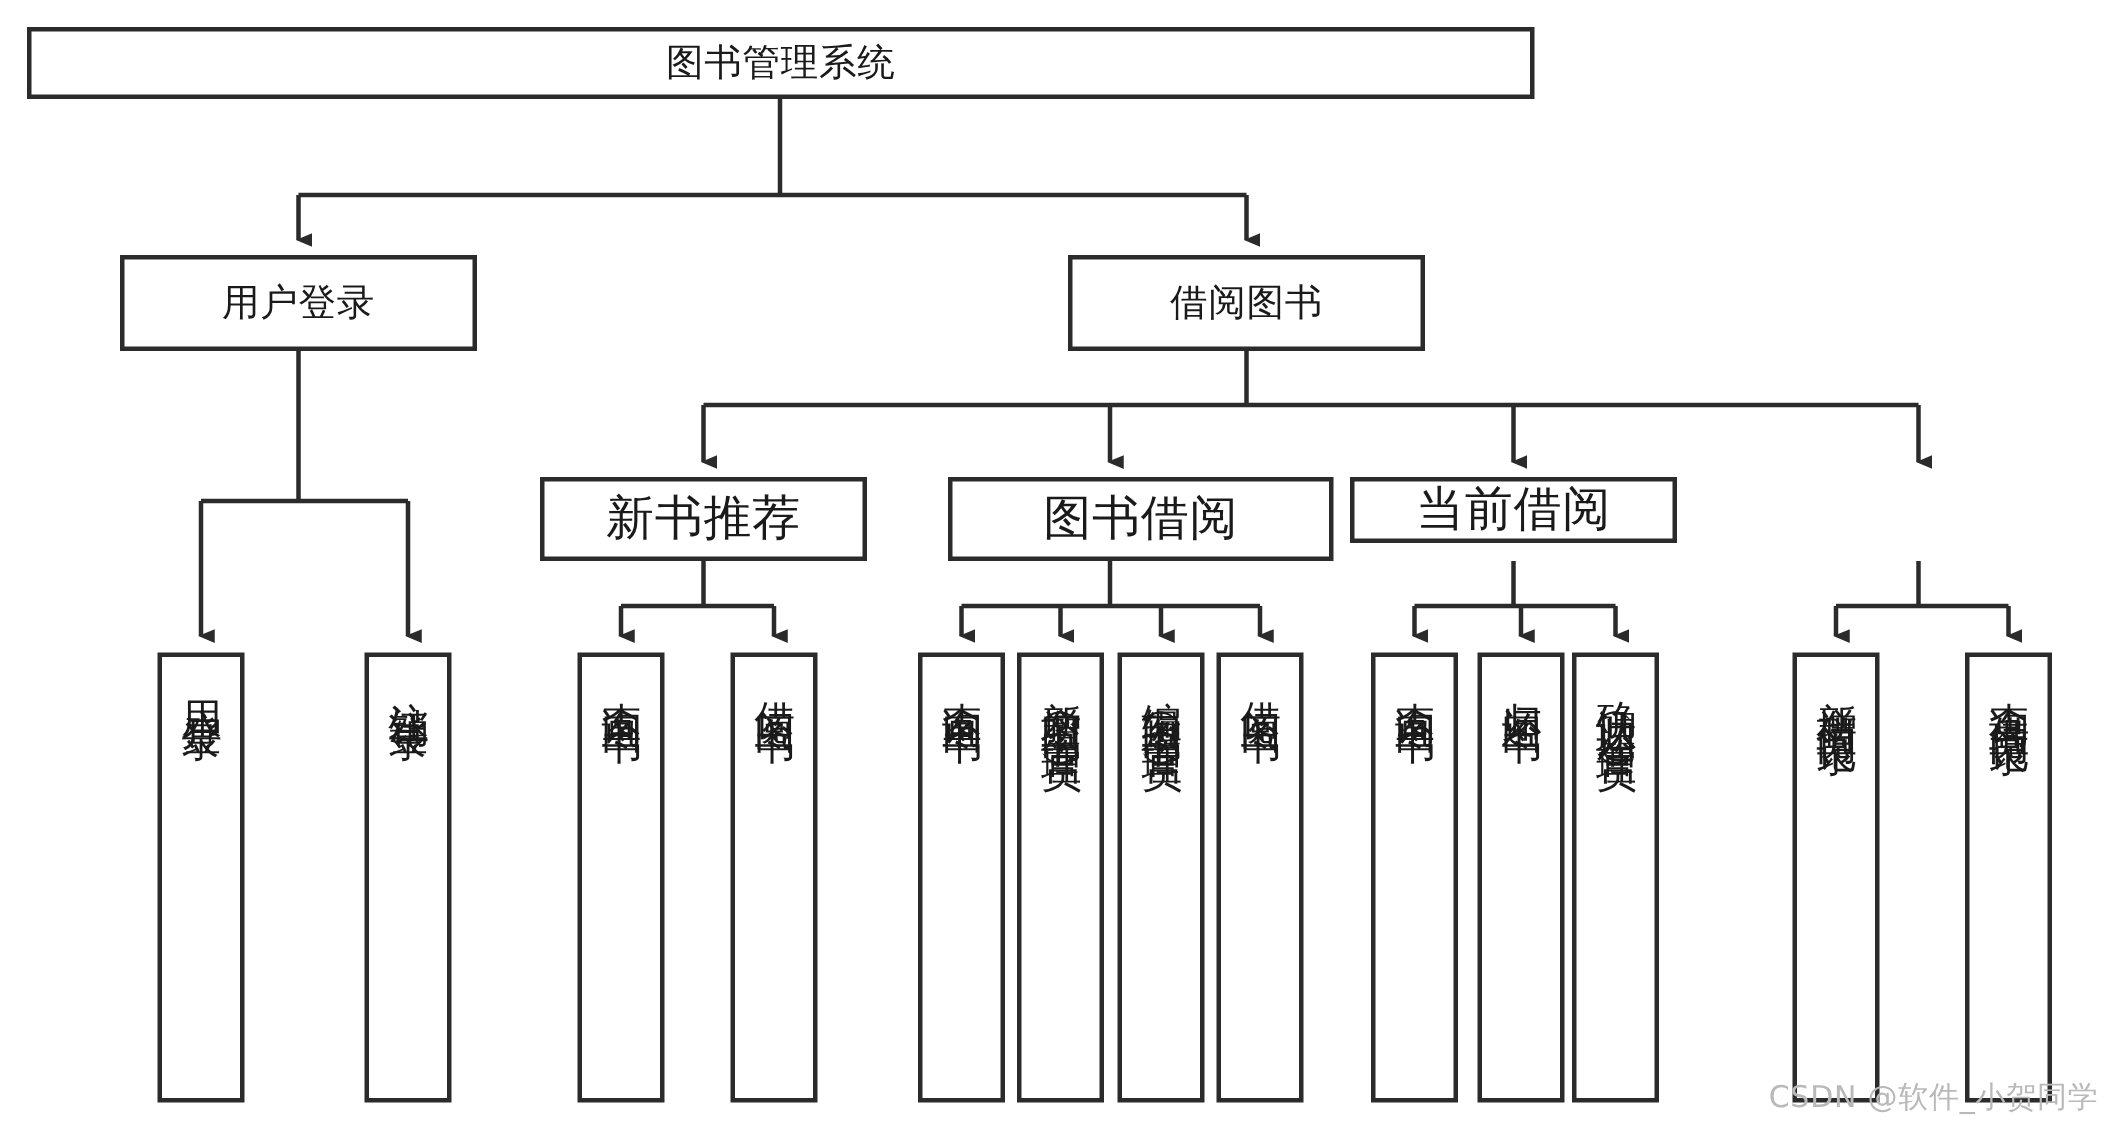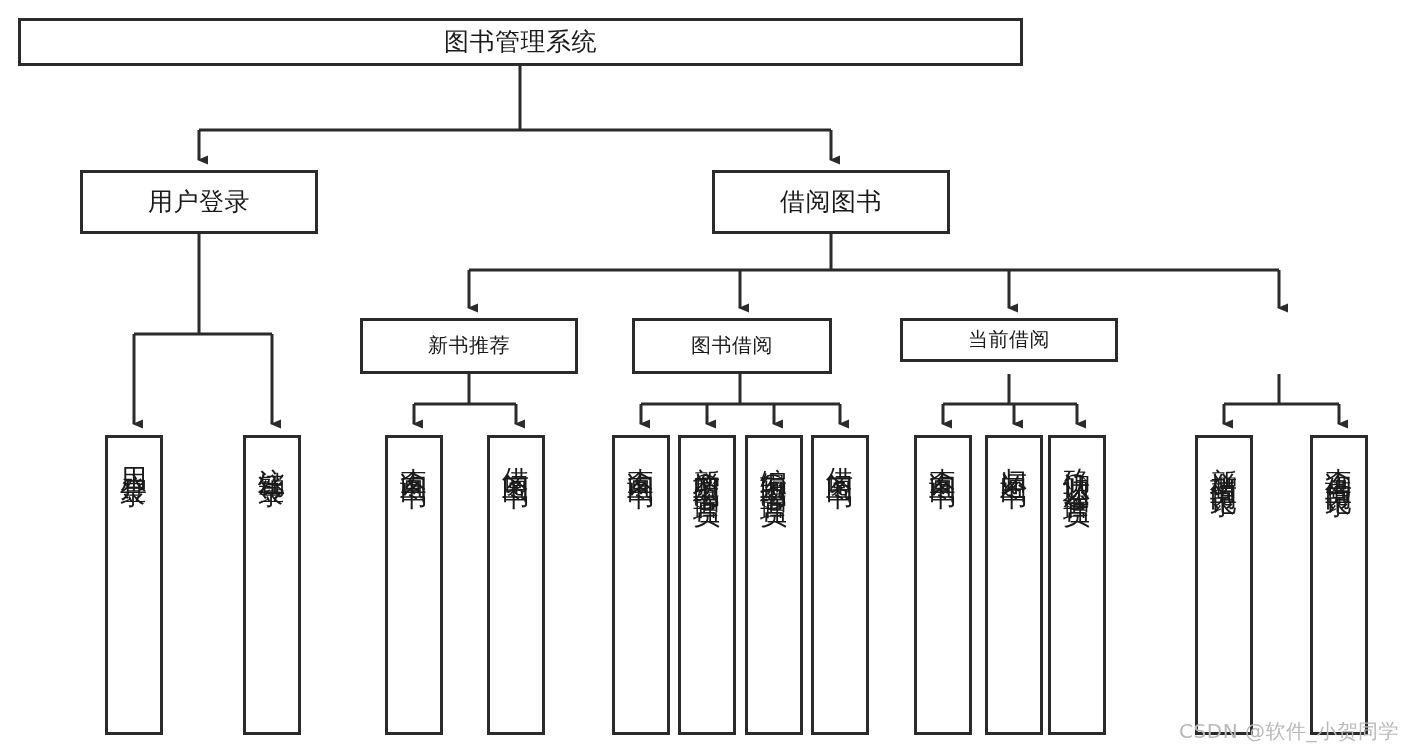--- a/index.html
+++ b/index.html
@@ -31,21 +31,21 @@
     letter-spacing:0.5px;
   }
 
   
   .node.h .lbl{
     writing-mode:horizontal-tb;
     font-size:25px;
   }
   .node.root .lbl{font-size:25px;}
   .node.lvl2 .lbl{font-size:25px;}
-  .node.lvl3 .lbl{font-size:20px;}
+  .node.lvl3 .lbl{font-size:32px;}
 
   
   .node.v{
     align-items:flex-start;
     justify-content:center;
     padding-top:8px;
   }
   .node.v .lbl{
     writing-mode:vertical-rl;
     text-orientation:upright;
@@ -130,21 +130,21 @@
   </div>
 
   <div class="node h lvl2" style="left:712px;top:170px;width:238px;height:64px;">
     <span class="lbl">借阅图书</span>
   </div>
 
   <div class="node h lvl3" style="left:360px;top:318px;width:218px;height:56px;">
     <span class="lbl">新书推荐</span>
   </div>
 
-  <div class="node h lvl3" style="left:632px;top:318px;width:200px;height:56px;">
+  <div class="node h lvl3" style="left:632px;top:318px;width:257px;height:56px;">
     <span class="lbl">图书借阅</span>
   </div>
 
   <div class="node h lvl3" style="left:900px;top:318px;width:218px;height:44px;">
     <span class="lbl">当前借阅</span>
   </div>
 
 
   <div class="node v" style="left:105px;top:435px;width:58px;height:300px;">
     <span class="lbl">用户登录</span>

